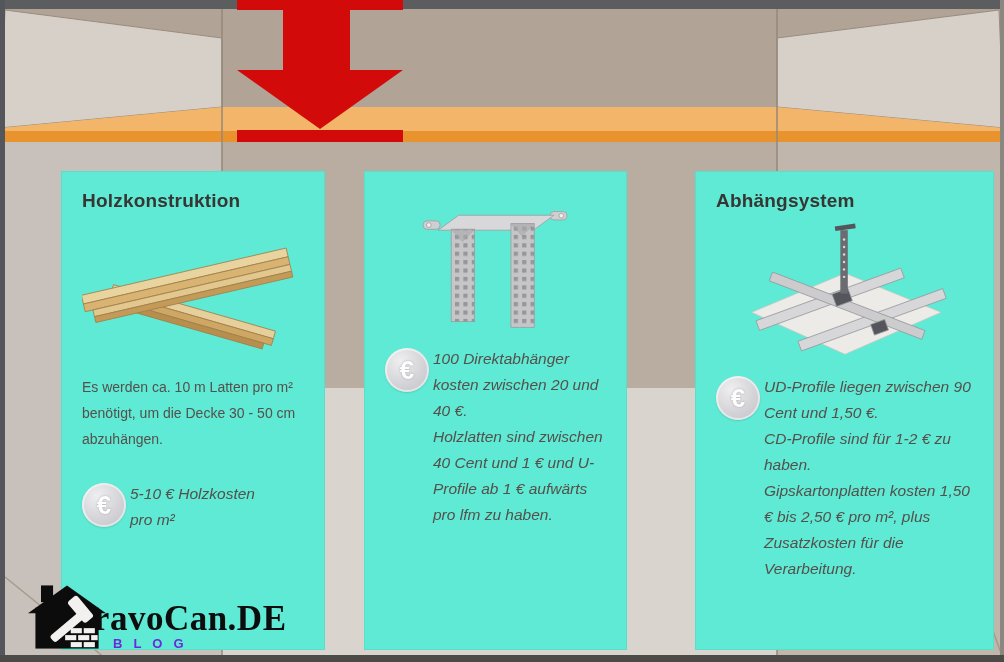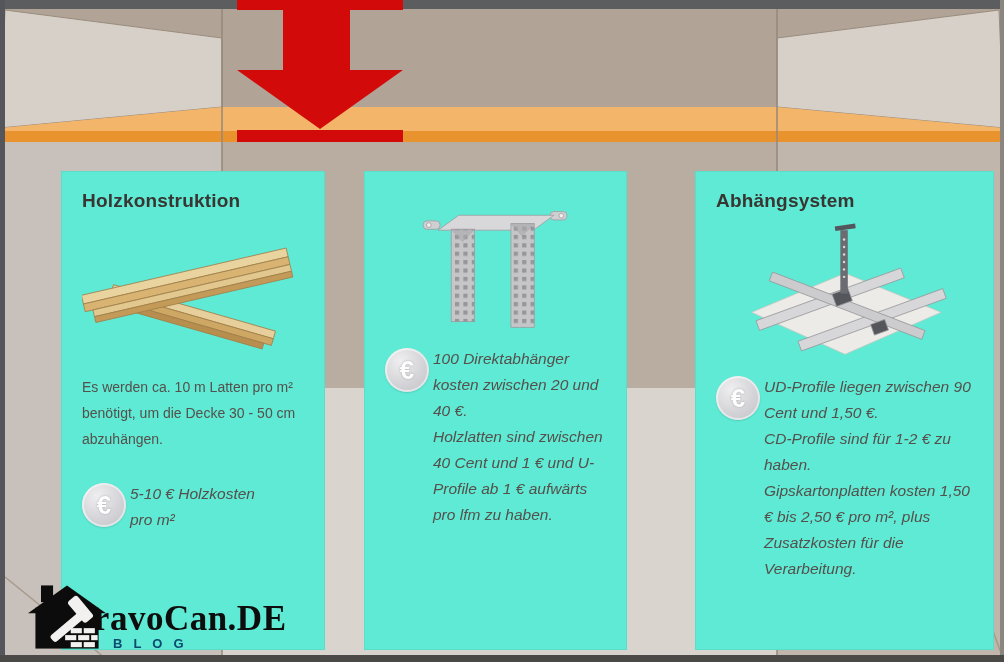--- a/index.html
+++ b/index.html
@@ -45,21 +45,21 @@
     margin-left:4px;font-size:15.5px;line-height:26px;color:#55504b;white-space:pre-line;font-style:italic;
   }
   .logo-icon{left:28px;top:582px;width:78px;height:70px;z-index:6;}
   .logo-brand{
     left:70px;top:599px;z-index:5;
     font-family:"Liberation Serif",serif;font-weight:bold;font-size:35px;color:#0d0d0d;
     letter-spacing:0.5px;
   }
   .logo-tagline{
     left:113px;top:636px;z-index:6;
-    font-size:13px;font-weight:bold;color:#0c4a6e;letter-spacing:11px;
+    font-size:13px;font-weight:bold;color:#6d28d9;letter-spacing:11px;
   }
 </style>
 </head>
 <body>
 
 <div id="stage">
 
   <svg id="scene" class="abs" width="1004" height="662" viewBox="0 0 1004 662">
     <rect x="0" y="0" width="1004" height="662" fill="#c8c1bb"></rect>
     <rect x="0" y="9" width="1004" height="124" fill="#b1a497"></rect>

